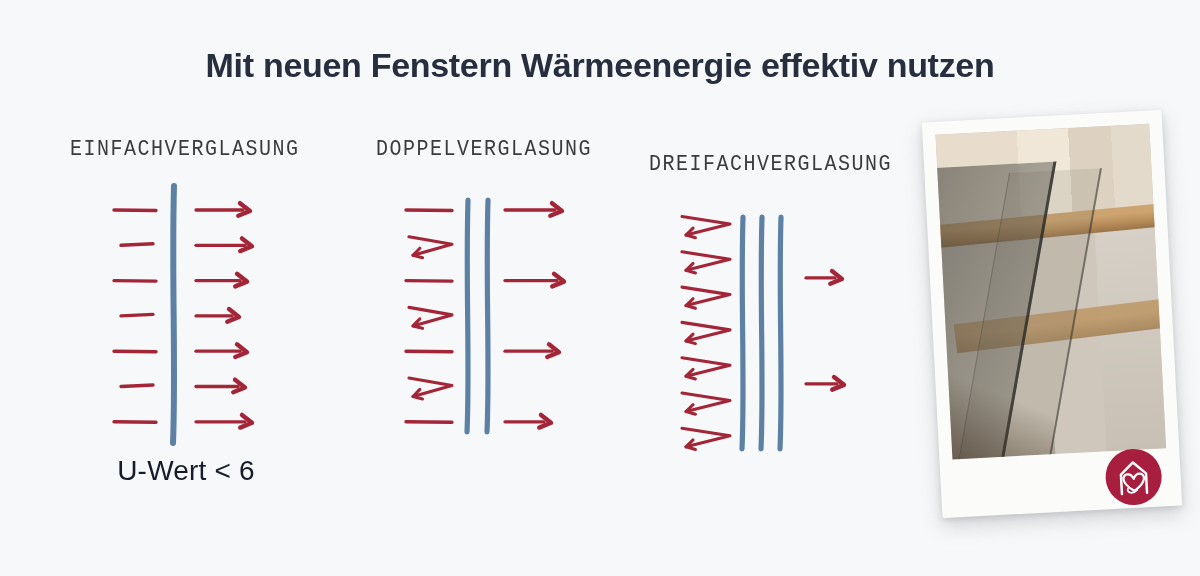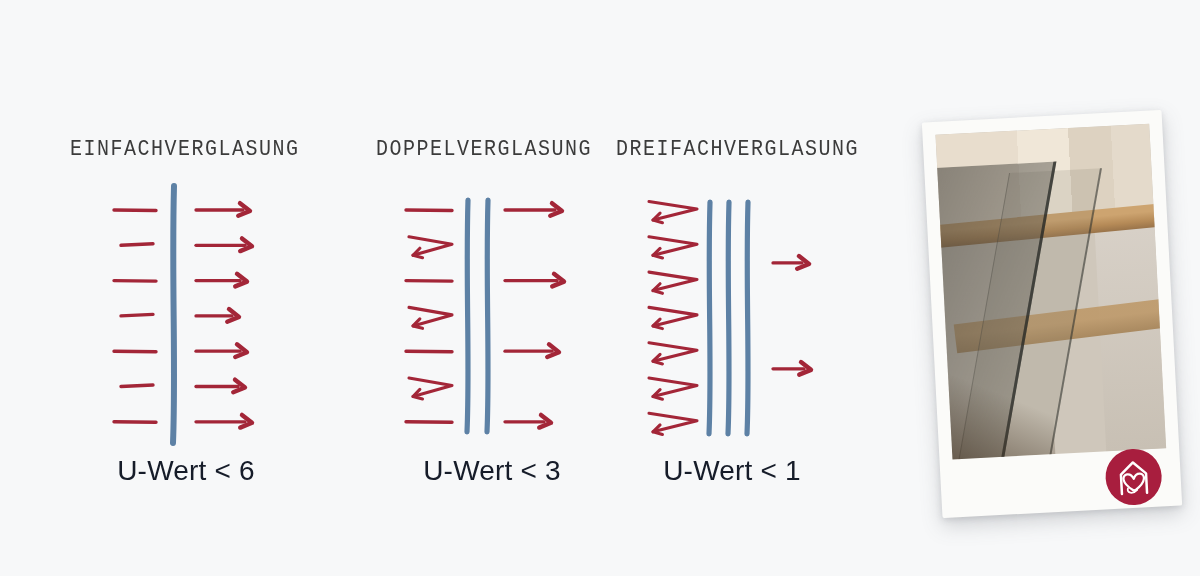--- a/index.html
+++ b/index.html
@@ -54,20 +54,21 @@
     background:linear-gradient(105deg,rgba(66,64,58,.58),rgba(104,100,90,.38));
     transform:skewX(-13deg);border-right:3px solid rgba(32,35,32,.65);}
   .ph-shadow{left:0;bottom:0;width:48%;height:34%;
     background:linear-gradient(205deg,rgba(0,0,0,0) 45%,rgba(62,46,30,.55));}
   .badge{position:absolute;right:18px;bottom:2px;width:58px;height:58px;}
 </style>
 </head>
 <body>
 
 <div class="stage" style="background: rgb(247, 248, 249);">
+  <h1 class="main-title" style="color: rgb(39, 46, 62);">Mit neuen Fenstern Wärmeenergie effektiv nutzen</h1>
 
   <div id="panels-root">
       <div class="panel" style="left: 56px;">
         <div class="panel-title" style="color: rgb(59, 59, 59);">EINFACHVERGLASUNG</div>
         <svg class="diagram" width="300" height="272" viewBox="0 0 300 272">
           <path d="M 118,4 C 115.5,93.94999999999999 120,183.89999999999998 117,261" fill="none" stroke="#5d81a5" stroke-width="6" stroke-linecap="round"></path>
           <line x1="58" y1="28" x2="100" y2="28.5" stroke="#a32638" stroke-width="3.4" stroke-linecap="round"></line>
           <line x1="65" y1="63.3" x2="97" y2="61.8" stroke="#a32638" stroke-width="3.4" stroke-linecap="round"></line>
           <line x1="58" y1="98.6" x2="100" y2="99.1" stroke="#a32638" stroke-width="3.4" stroke-linecap="round"></line>
           <line x1="65" y1="133.89999999999998" x2="97" y2="132.39999999999998" stroke="#a32638" stroke-width="3.4" stroke-linecap="round"></line>
@@ -108,23 +109,22 @@
           <line x1="44" y1="239.79999999999998" x2="90" y2="240.29999999999998" stroke="#a32638" stroke-width="3.4" stroke-linecap="round"></line>
           <line x1="143" y1="28" x2="193" y2="28" stroke="#a32638" stroke-width="3.3" stroke-linecap="round"></line>
           <path d="M -11,-6.38 L 0,0 L -11,6.38" transform="translate(200,29) rotate(8)" fill="none" stroke="#a32638" stroke-width="4.4" stroke-linecap="round" stroke-linejoin="round"></path>
           <line x1="143" y1="98.6" x2="195" y2="98.6" stroke="#a32638" stroke-width="3.3" stroke-linecap="round"></line>
           <path d="M -11,-6.38 L 0,0 L -11,6.38" transform="translate(202,99.6) rotate(8)" fill="none" stroke="#a32638" stroke-width="4.4" stroke-linecap="round" stroke-linejoin="round"></path>
           <line x1="143" y1="169.2" x2="190" y2="169.2" stroke="#a32638" stroke-width="3.3" stroke-linecap="round"></line>
           <path d="M -11,-6.38 L 0,0 L -11,6.38" transform="translate(197,170.2) rotate(8)" fill="none" stroke="#a32638" stroke-width="4.4" stroke-linecap="round" stroke-linejoin="round"></path>
           <line x1="143" y1="239.79999999999998" x2="182" y2="239.79999999999998" stroke="#a32638" stroke-width="3.3" stroke-linecap="round"></line>
           <path d="M -11,-6.38 L 0,0 L -11,6.38" transform="translate(189,240.79999999999998) rotate(8)" fill="none" stroke="#a32638" stroke-width="4.4" stroke-linecap="round" stroke-linejoin="round"></path>
         </svg>
-        <div class="u-label" style="color: rgb(22, 28, 41);">U-Wert &lt; 3</div>
       </div>
-      <div class="panel" style="left: 602px;">
+      <div class="panel" style="left: 635px; margin-top: 15px;">
         <div class="panel-title" style="color: rgb(59, 59, 59);">DREIFACHVERGLASUNG</div>
         <svg class="diagram" width="300" height="272" viewBox="0 0 300 272">
           <path d="M 108,20 C 105.5,101.19999999999999 110,182.39999999999998 107,252" fill="none" stroke="#5d81a5" stroke-width="5.2" stroke-linecap="round"></path>
           <path d="M 127,20 C 124.5,101.19999999999999 129,182.39999999999998 126,252" fill="none" stroke="#5d81a5" stroke-width="5.2" stroke-linecap="round"></path>
           <path d="M 146,20 C 143.5,101.19999999999999 148,182.39999999999998 145,252" fill="none" stroke="#5d81a5" stroke-width="5.2" stroke-linecap="round"></path>
           <path d="M 47,19.5 L 95,27 L 51,38" fill="none" stroke="#a32638" stroke-width="3.1" stroke-linecap="round" stroke-linejoin="round"></path>
           <path d="M -8.5,-4.93 L 0,0 L -8.5,4.93" transform="translate(51,38) rotate(165.96375653207352)" fill="none" stroke="#a32638" stroke-width="3.1" stroke-linecap="round" stroke-linejoin="round"></path>
           <path d="M 47,54.8 L 95,62.3 L 51,73.3" fill="none" stroke="#a32638" stroke-width="3.1" stroke-linecap="round" stroke-linejoin="round"></path>
           <path d="M -8.5,-4.93 L 0,0 L -8.5,4.93" transform="translate(51,73.3) rotate(165.96375653207352)" fill="none" stroke="#a32638" stroke-width="3.1" stroke-linecap="round" stroke-linejoin="round"></path>
           <path d="M 47,90.1 L 95,97.6 L 51,108.6" fill="none" stroke="#a32638" stroke-width="3.1" stroke-linecap="round" stroke-linejoin="round"></path>
@@ -135,21 +135,20 @@
           <path d="M -8.5,-4.93 L 0,0 L -8.5,4.93" transform="translate(51,179.2) rotate(165.96375653207352)" fill="none" stroke="#a32638" stroke-width="3.1" stroke-linecap="round" stroke-linejoin="round"></path>
           <path d="M 47,196 L 95,203.5 L 51,214.5" fill="none" stroke="#a32638" stroke-width="3.1" stroke-linecap="round" stroke-linejoin="round"></path>
           <path d="M -8.5,-4.93 L 0,0 L -8.5,4.93" transform="translate(51,214.5) rotate(165.96375653207352)" fill="none" stroke="#a32638" stroke-width="3.1" stroke-linecap="round" stroke-linejoin="round"></path>
           <path d="M 47,231.29999999999998 L 95,238.79999999999998 L 51,249.79999999999998" fill="none" stroke="#a32638" stroke-width="3.1" stroke-linecap="round" stroke-linejoin="round"></path>
           <path d="M -8.5,-4.93 L 0,0 L -8.5,4.93" transform="translate(51,249.79999999999998) rotate(165.96375653207352)" fill="none" stroke="#a32638" stroke-width="3.1" stroke-linecap="round" stroke-linejoin="round"></path>
           <line x1="171" y1="80.94999999999999" x2="200" y2="80.94999999999999" stroke="#a32638" stroke-width="3.3" stroke-linecap="round"></line>
           <path d="M -11,-6.38 L 0,0 L -11,6.38" transform="translate(207,81.94999999999999) rotate(8)" fill="none" stroke="#a32638" stroke-width="4.4" stroke-linecap="round" stroke-linejoin="round"></path>
           <line x1="171" y1="186.85" x2="202" y2="186.85" stroke="#a32638" stroke-width="3.3" stroke-linecap="round"></line>
           <path d="M -11,-6.38 L 0,0 L -11,6.38" transform="translate(209,187.85) rotate(8)" fill="none" stroke="#a32638" stroke-width="4.4" stroke-linecap="round" stroke-linejoin="round"></path>
         </svg>
-        <div class="u-label" style="color: rgb(22, 28, 41);">U-Wert &lt; 1</div>
       </div>
     </div>
 
   <div class="polaroid">
     <div class="photo">
       <div class="ph ph-top"></div>
       <div class="ph ph-right"></div>
       <div class="ph ph-plank"></div>
       <div class="ph ph-beam2"></div>
       <div class="ph ph-glass-light"></div>

